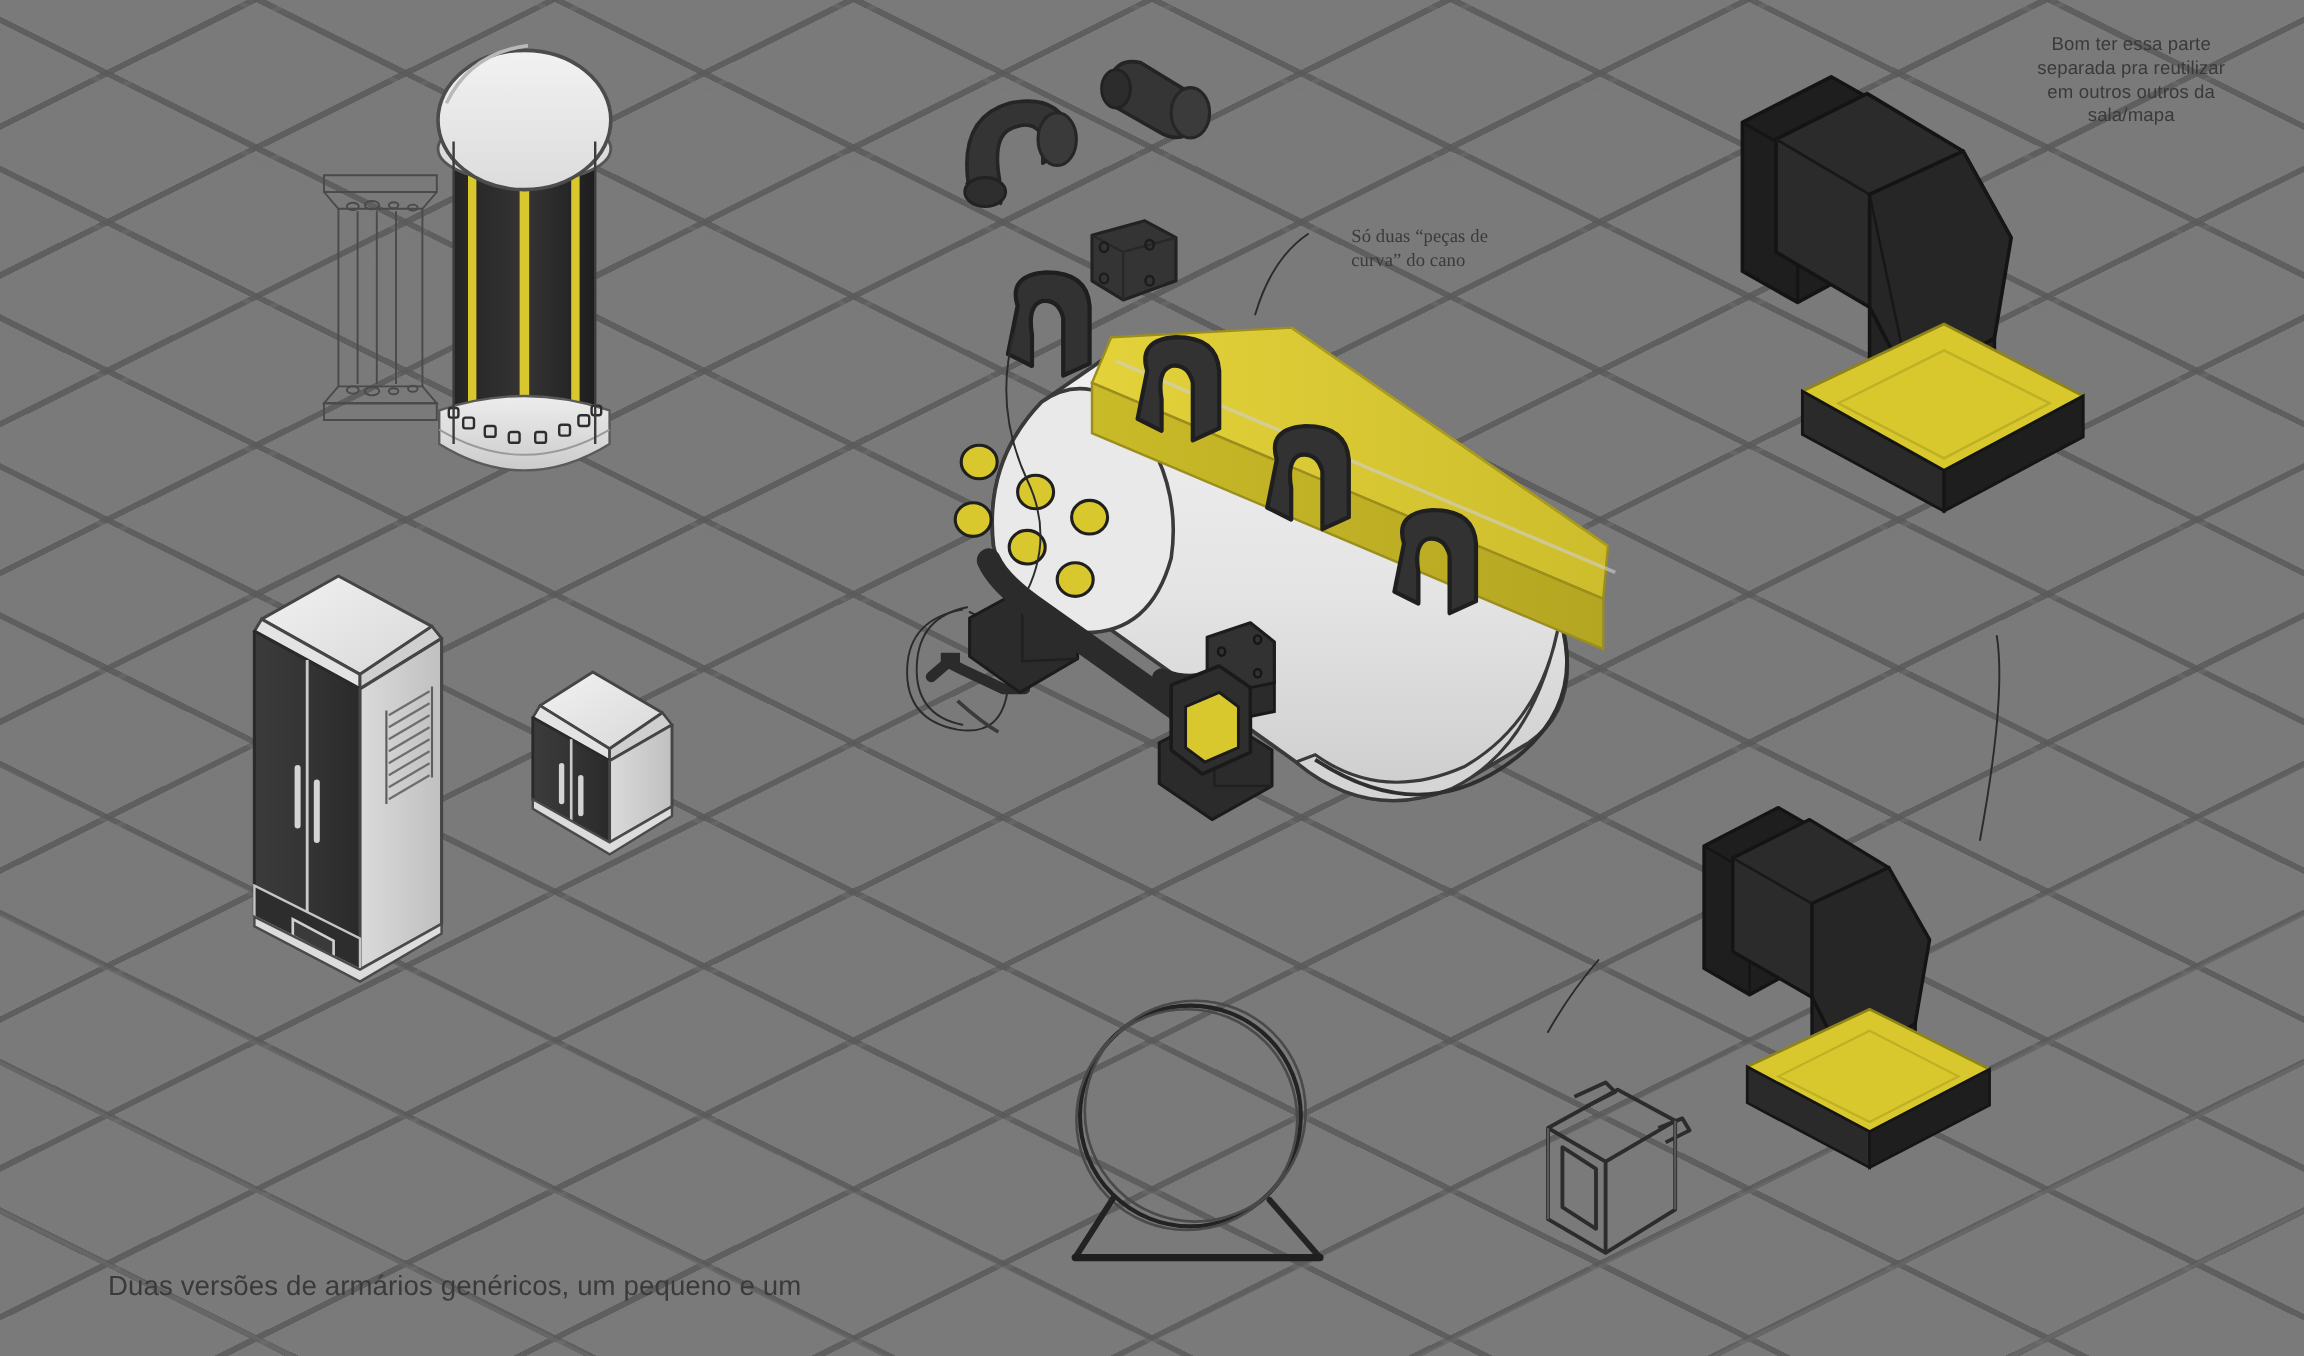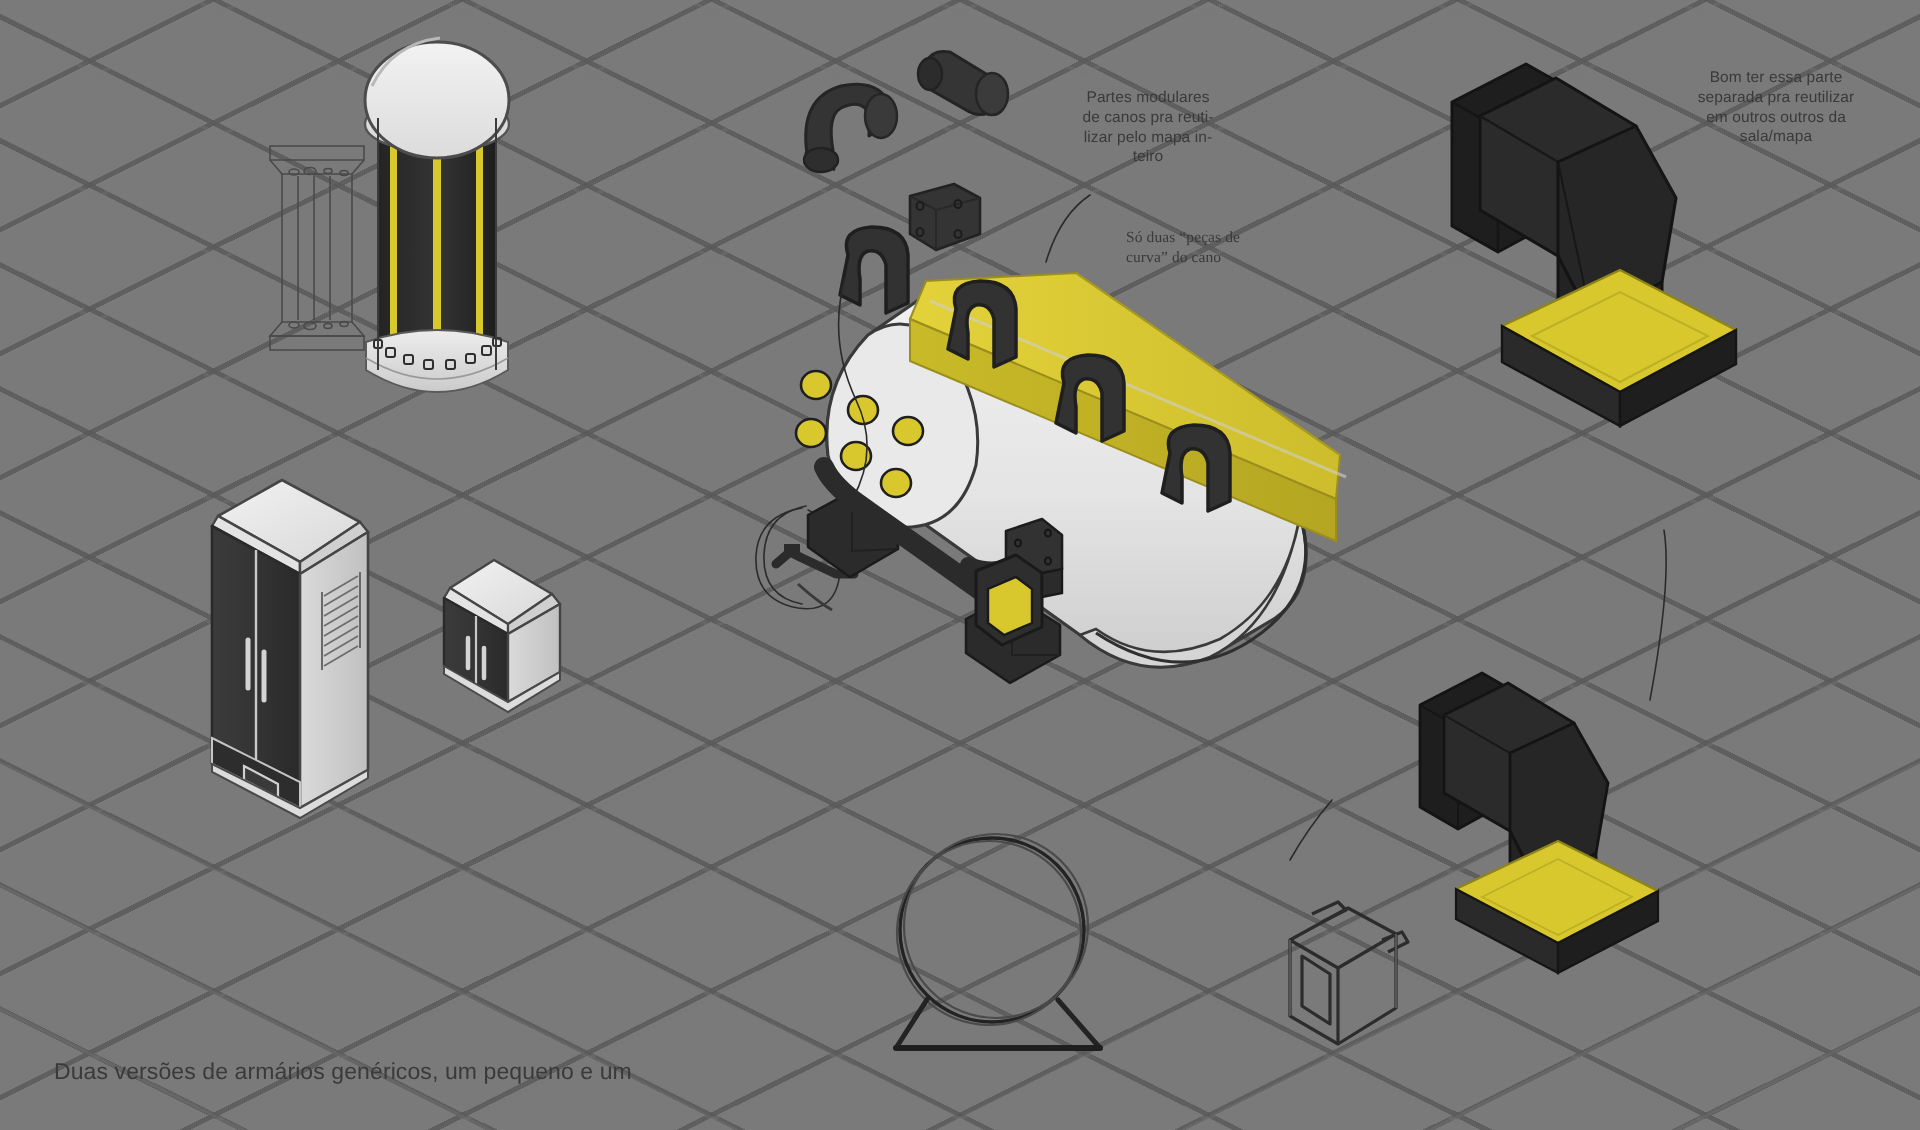--- a/index.html
+++ b/index.html
@@ -36,22 +36,22 @@
   }
 
   
   .note{
     position:absolute;
     color:#3a3a3a;
     line-height:1.28;
     letter-spacing:.1px;
     text-rendering:geometricPrecision;
   }
-  .note.sm{font-size:15.5px;text-align:center;margin-top:40px;}
-  .note.lg{font-size:23px;text-align:left;line-height:1.35;}
+  .note.sm{font-size:15.5px;text-align:center;}
+  .note.lg{font-size:23px;text-align:left;line-height:1.35;margin-left:36px;}
 
   
   .prop{position:absolute;}
   svg{display:block;overflow:visible;}
 
   .lead{stroke:#2b2b2b;stroke-width:1.6;fill:none;stroke-linecap:round;}
 </style>
 </head>
 <body>
 
@@ -391,26 +391,20 @@
 
   <svg class="prop" style="left:0;top:0;pointer-events:none;" width="1920" height="1130" viewBox="0 0 1920 1130">
     <g class="lead">
       <path d="M1090 195 Q1060 215 1046 262"></path>
       <path d="M845 278 Q828 340 856 400 Q880 450 852 500 Q830 540 846 570"></path>
       <path d="M1664 530 Q1672 580 1650 700"></path>
       <path d="M1290 860 Q1308 828 1332 800"></path>
     </g>
   </svg>
 
-  <div class="note sm" style="left:1068px;top:48px;width:160px;">
-    <div>Partes modulares</div>
-    <div>de canos pra reuti-</div>
-    <div>lizar pelo mapa in-</div>
-    <div>teiro</div>
-  </div>
 
   <div class="note sm" style="left:1126px;top:188px;width:160px;text-align:left;font-family:Liberation Serif, serif;">
     <div>Só duas “peças de</div>
     <div>curva” do cano</div>
   </div>
 
   <div class="note sm" style="left:1676px;top:28px;width:200px;">
     <div>Bom ter essa parte</div>
     <div>separada pra reutilizar</div>
     <div>em outros outros da</div>

